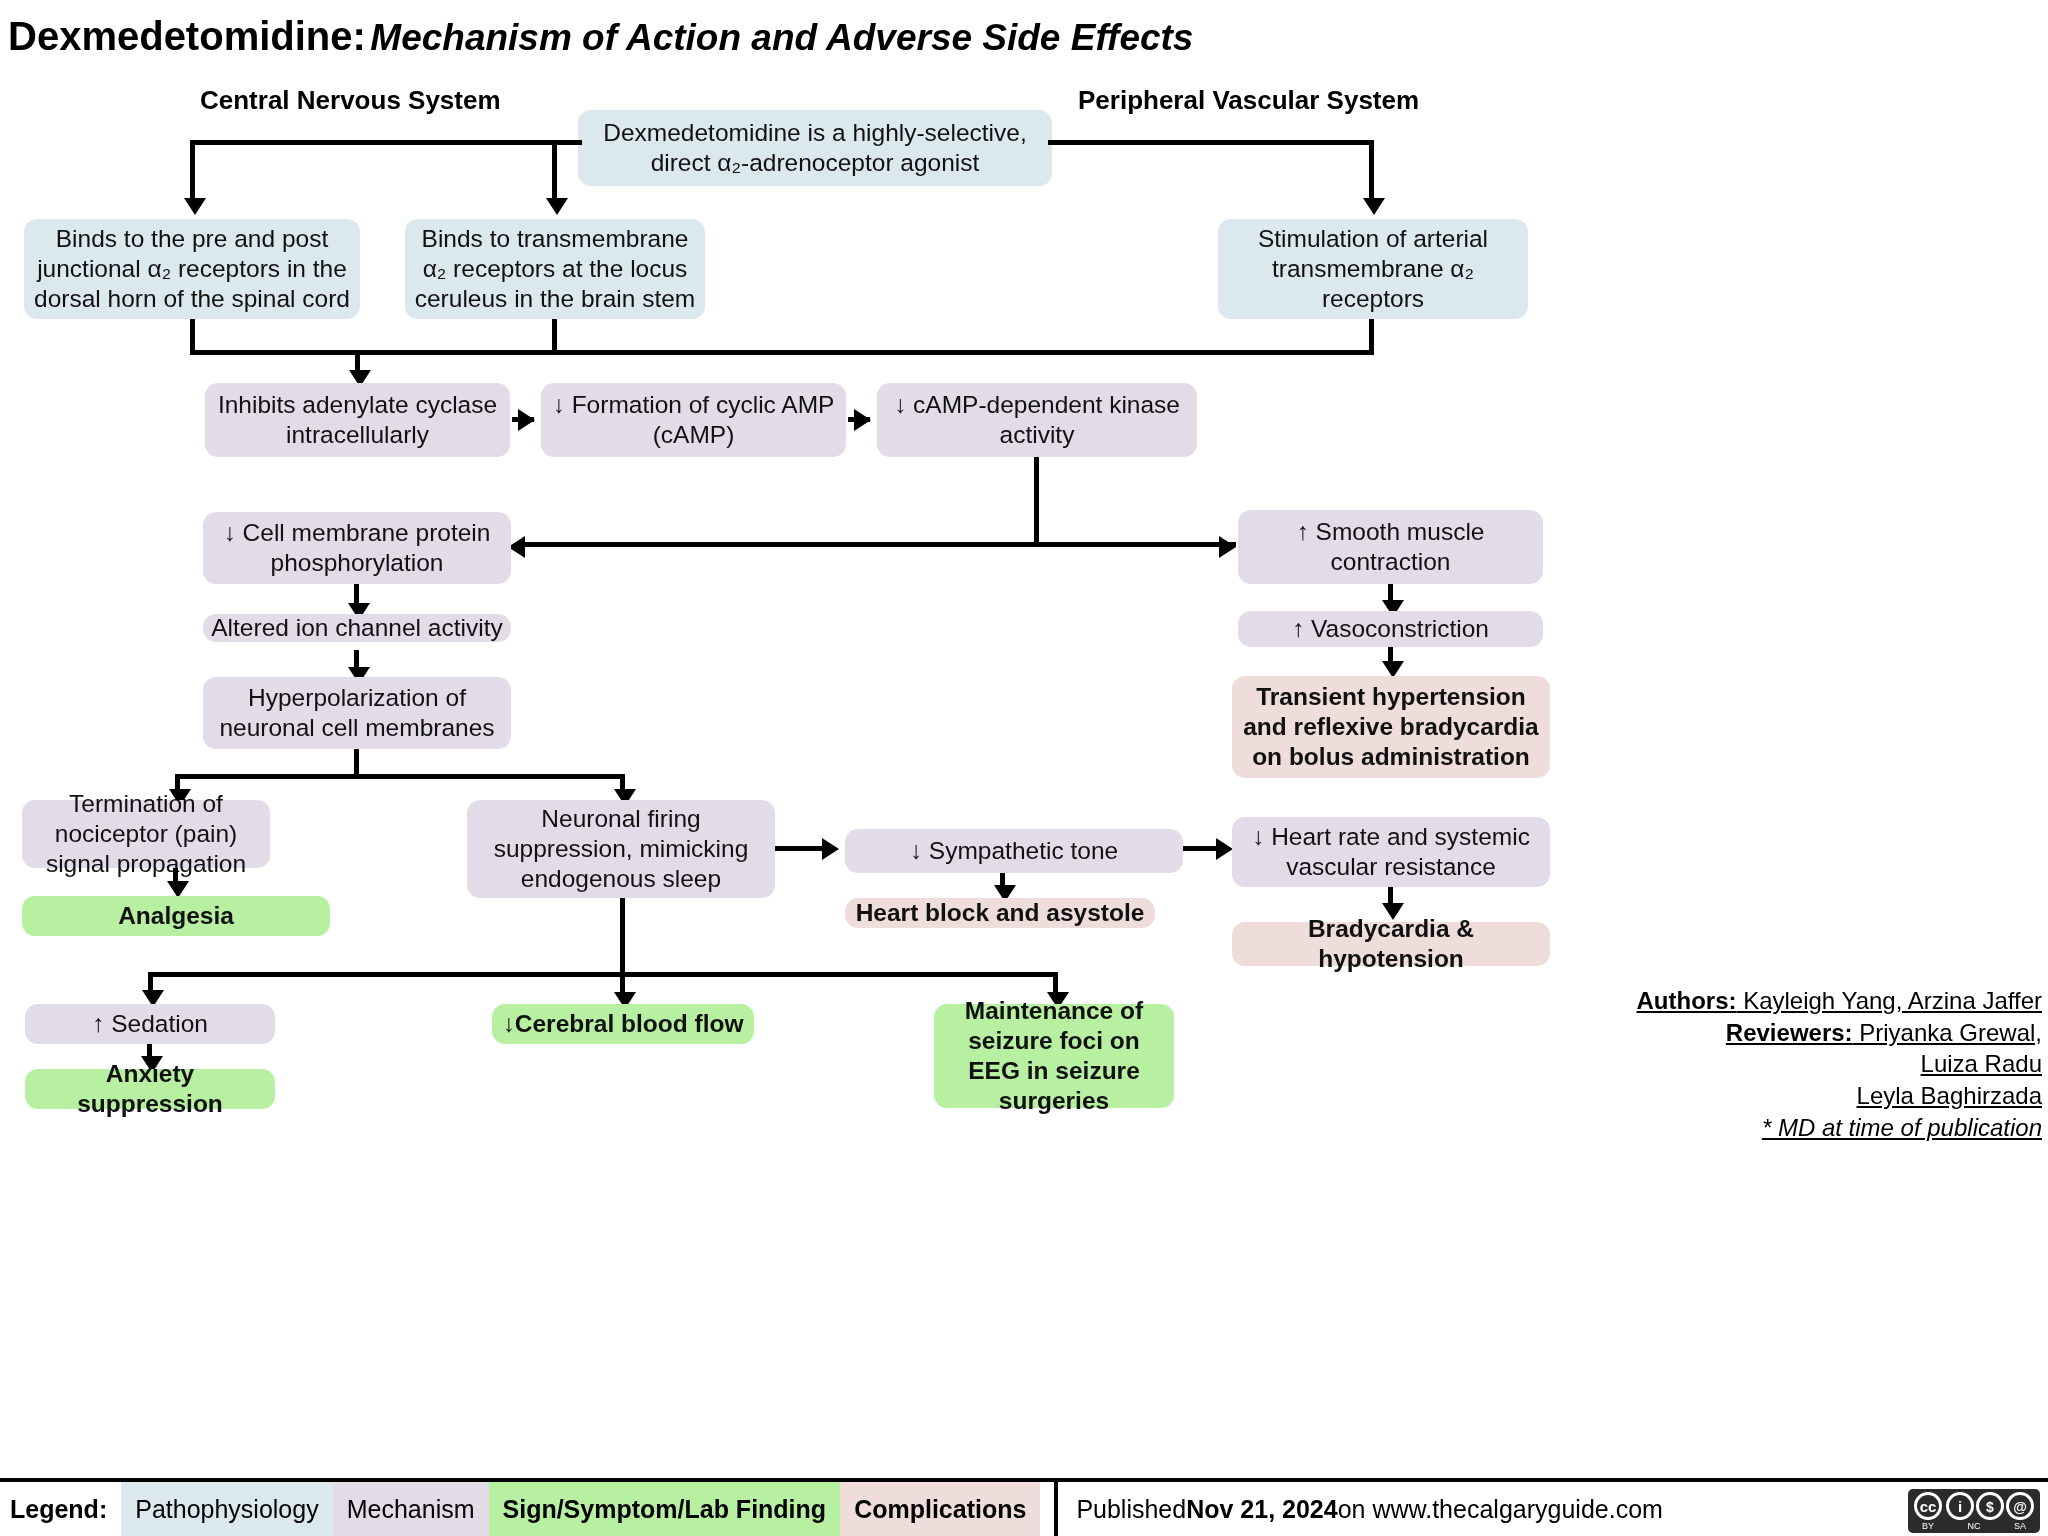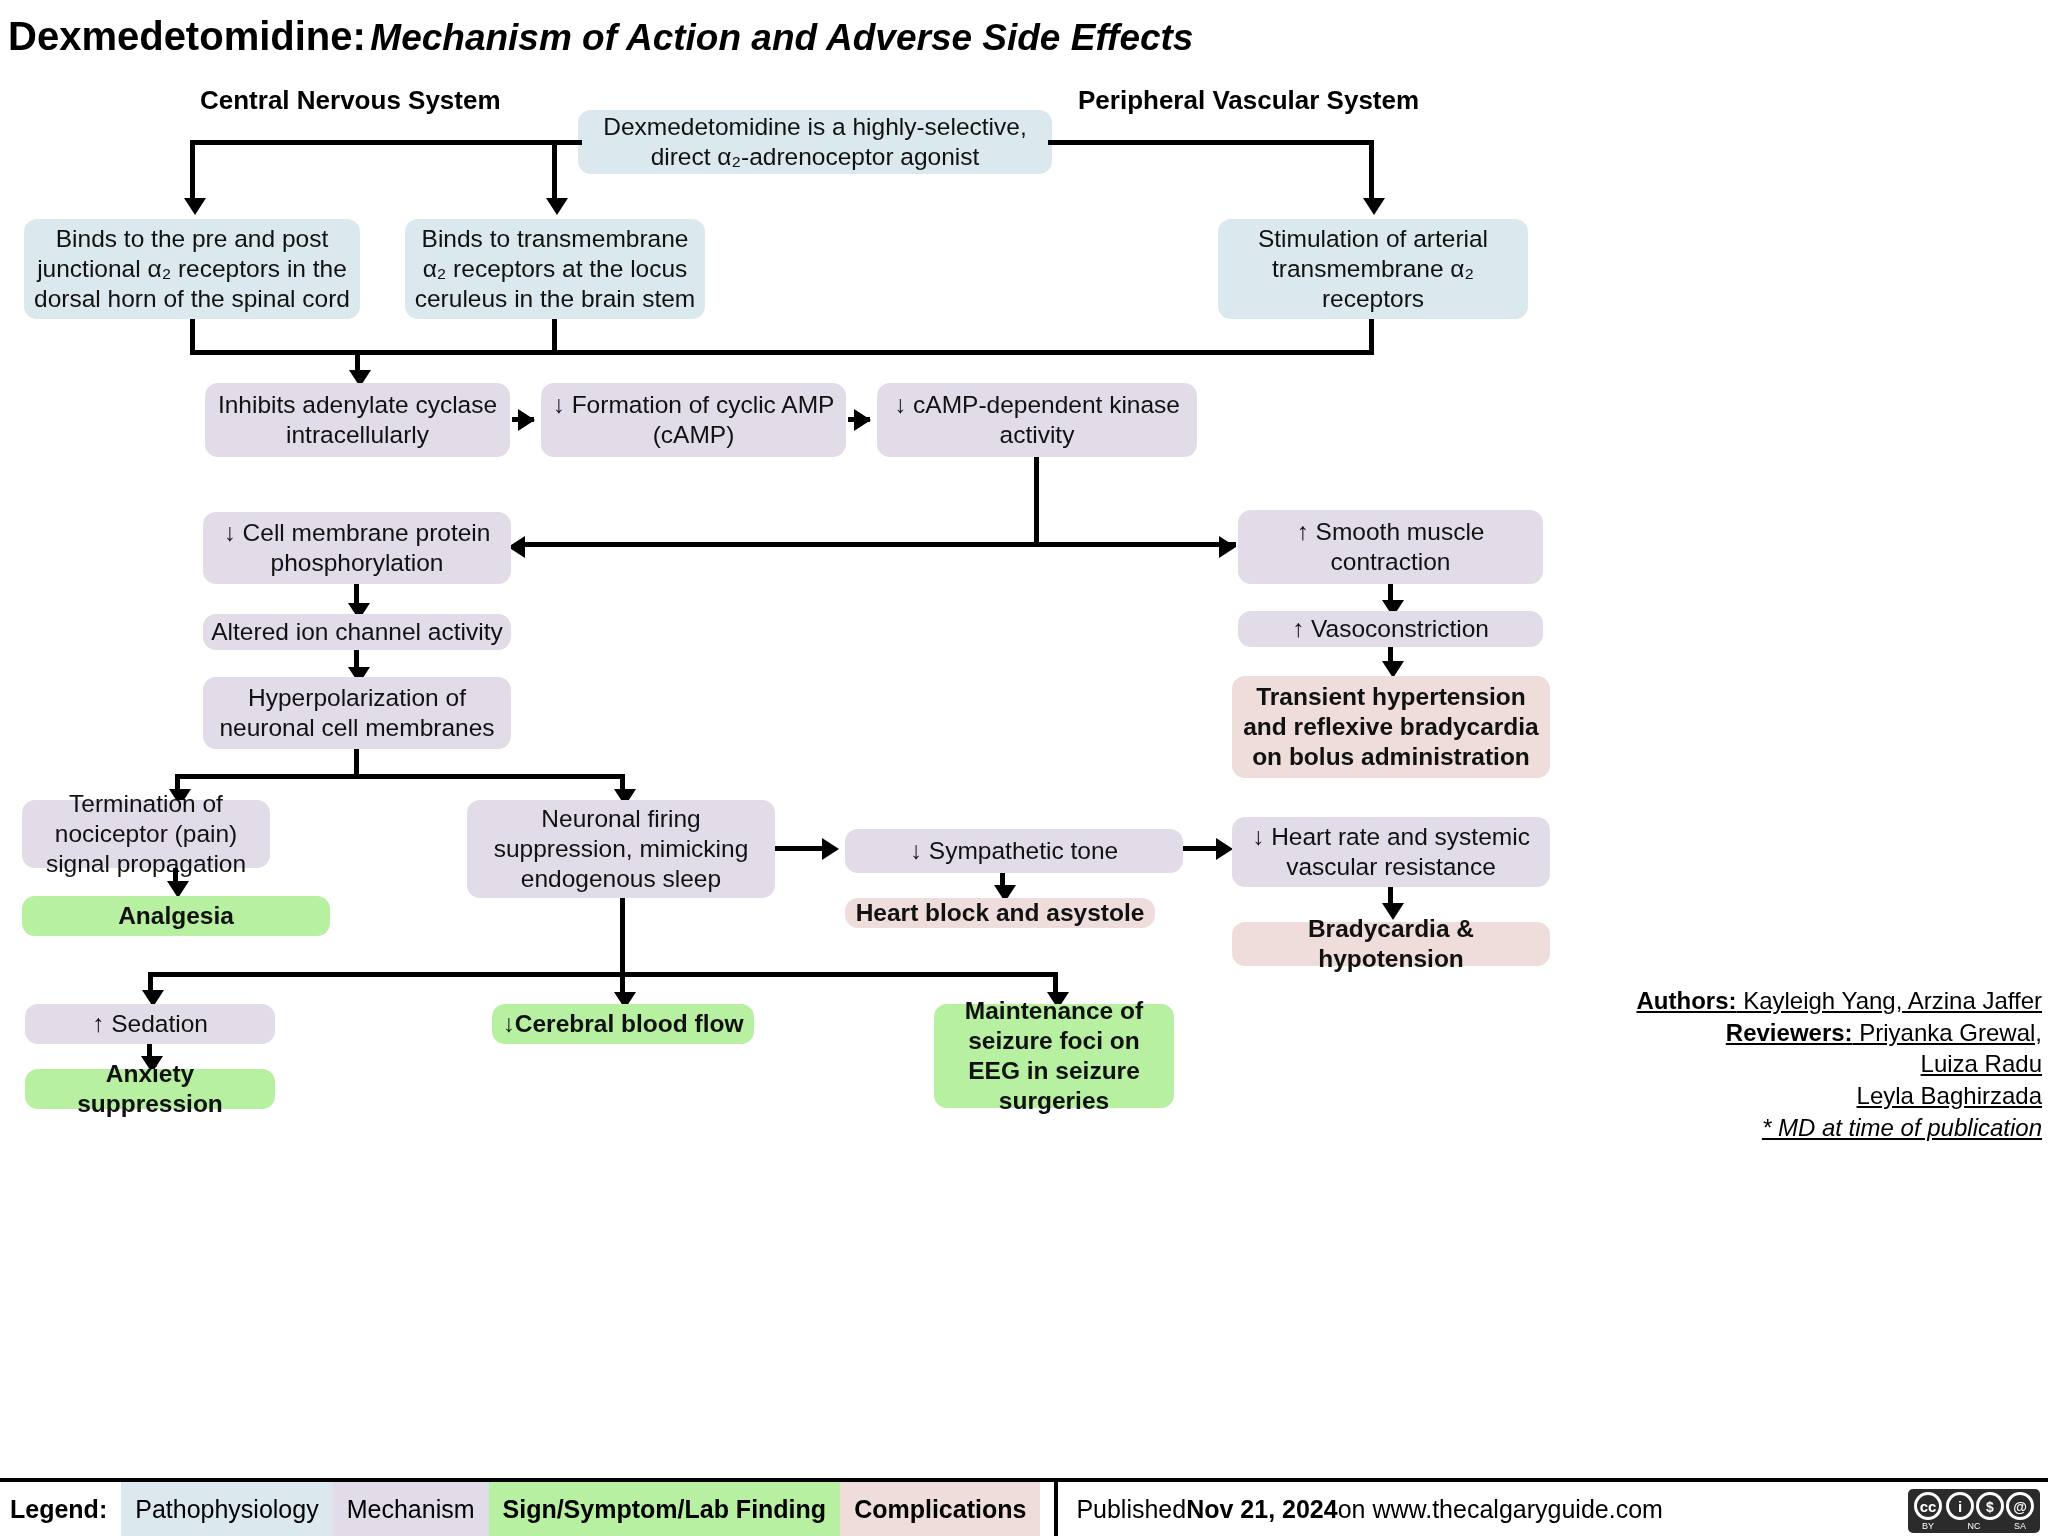--- a/index.html
+++ b/index.html
@@ -82,21 +82,21 @@
 <div id="stage">
 
   <div class="title">
     <span class="t1">Dexmedetomidine:</span>
     <span class="t2">Mechanism of Action and Adverse Side Effects</span>
   </div>
 
   <div class="section-head" style="left:200px;top:85px;">Central Nervous System</div>
   <div class="section-head" style="left:1078px;top:85px;">Peripheral Vascular System</div>
 
-  <div class="box patho" style="left:578px;top:110px;width:474px;height:64px;">
+  <div class="box patho" style="left:578px;top:110px;width:474px;height:76px;">
     <span>Dexmedetomidine is a highly-selective, direct α₂-adrenoceptor agonist</span>
   </div>
 
   <div class="ln hline" style="left:190px;top:140px;width:392px;"></div>
   <div class="ln vline" style="left:190px;top:140px;height:60px;"></div>
   <div class="arrow-d" style="left:184px;top:198px;"></div>
 
   <div class="ln vline" style="left:552px;top:140px;height:60px;"></div>
   <div class="arrow-d" style="left:546px;top:198px;"></div>
 
@@ -147,21 +147,21 @@
   <div class="arrow-l" style="left:508px;top:536px;"></div>
   <div class="arrow-r" style="left:1219px;top:536px;"></div>
 
   <div class="box mech" style="left:203px;top:512px;width:308px;height:72px;">
     <span>↓ Cell membrane protein phosphorylation</span>
   </div>
 
   <div class="ln vline" style="left:354px;top:584px;height:24px;"></div>
   <div class="arrow-d" style="left:348px;top:603px;"></div>
 
-  <div class="box mech" style="left:203px;top:614px;width:308px;height:36px;">
+  <div class="box mech" style="left:203px;top:614px;width:308px;height:28px;">
     <span>Altered ion channel activity</span>
   </div>
 
   <div class="ln vline" style="left:354px;top:650px;height:22px;"></div>
   <div class="arrow-d" style="left:348px;top:667px;"></div>
 
   <div class="box mech" style="left:203px;top:677px;width:308px;height:72px;">
     <span>Hyperpolarization of neuronal cell membranes</span>
   </div>
 

